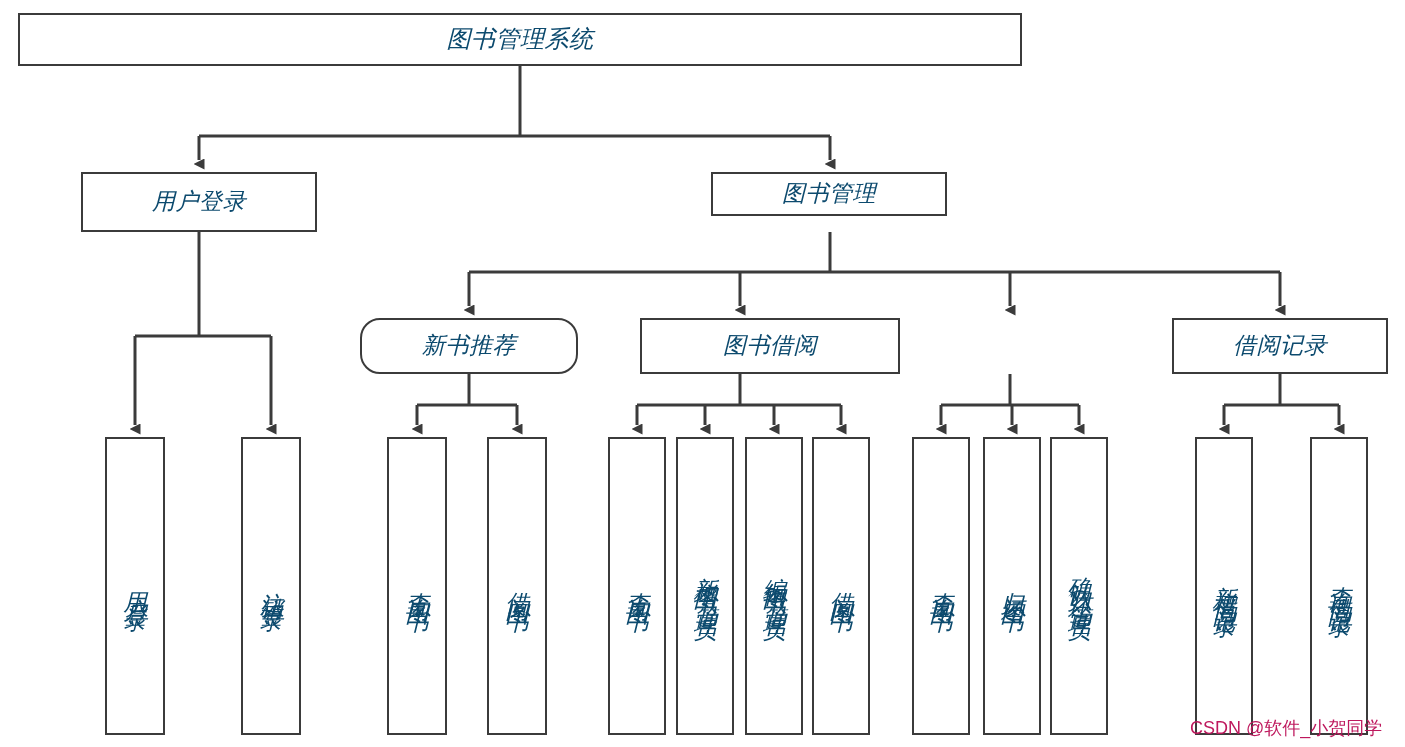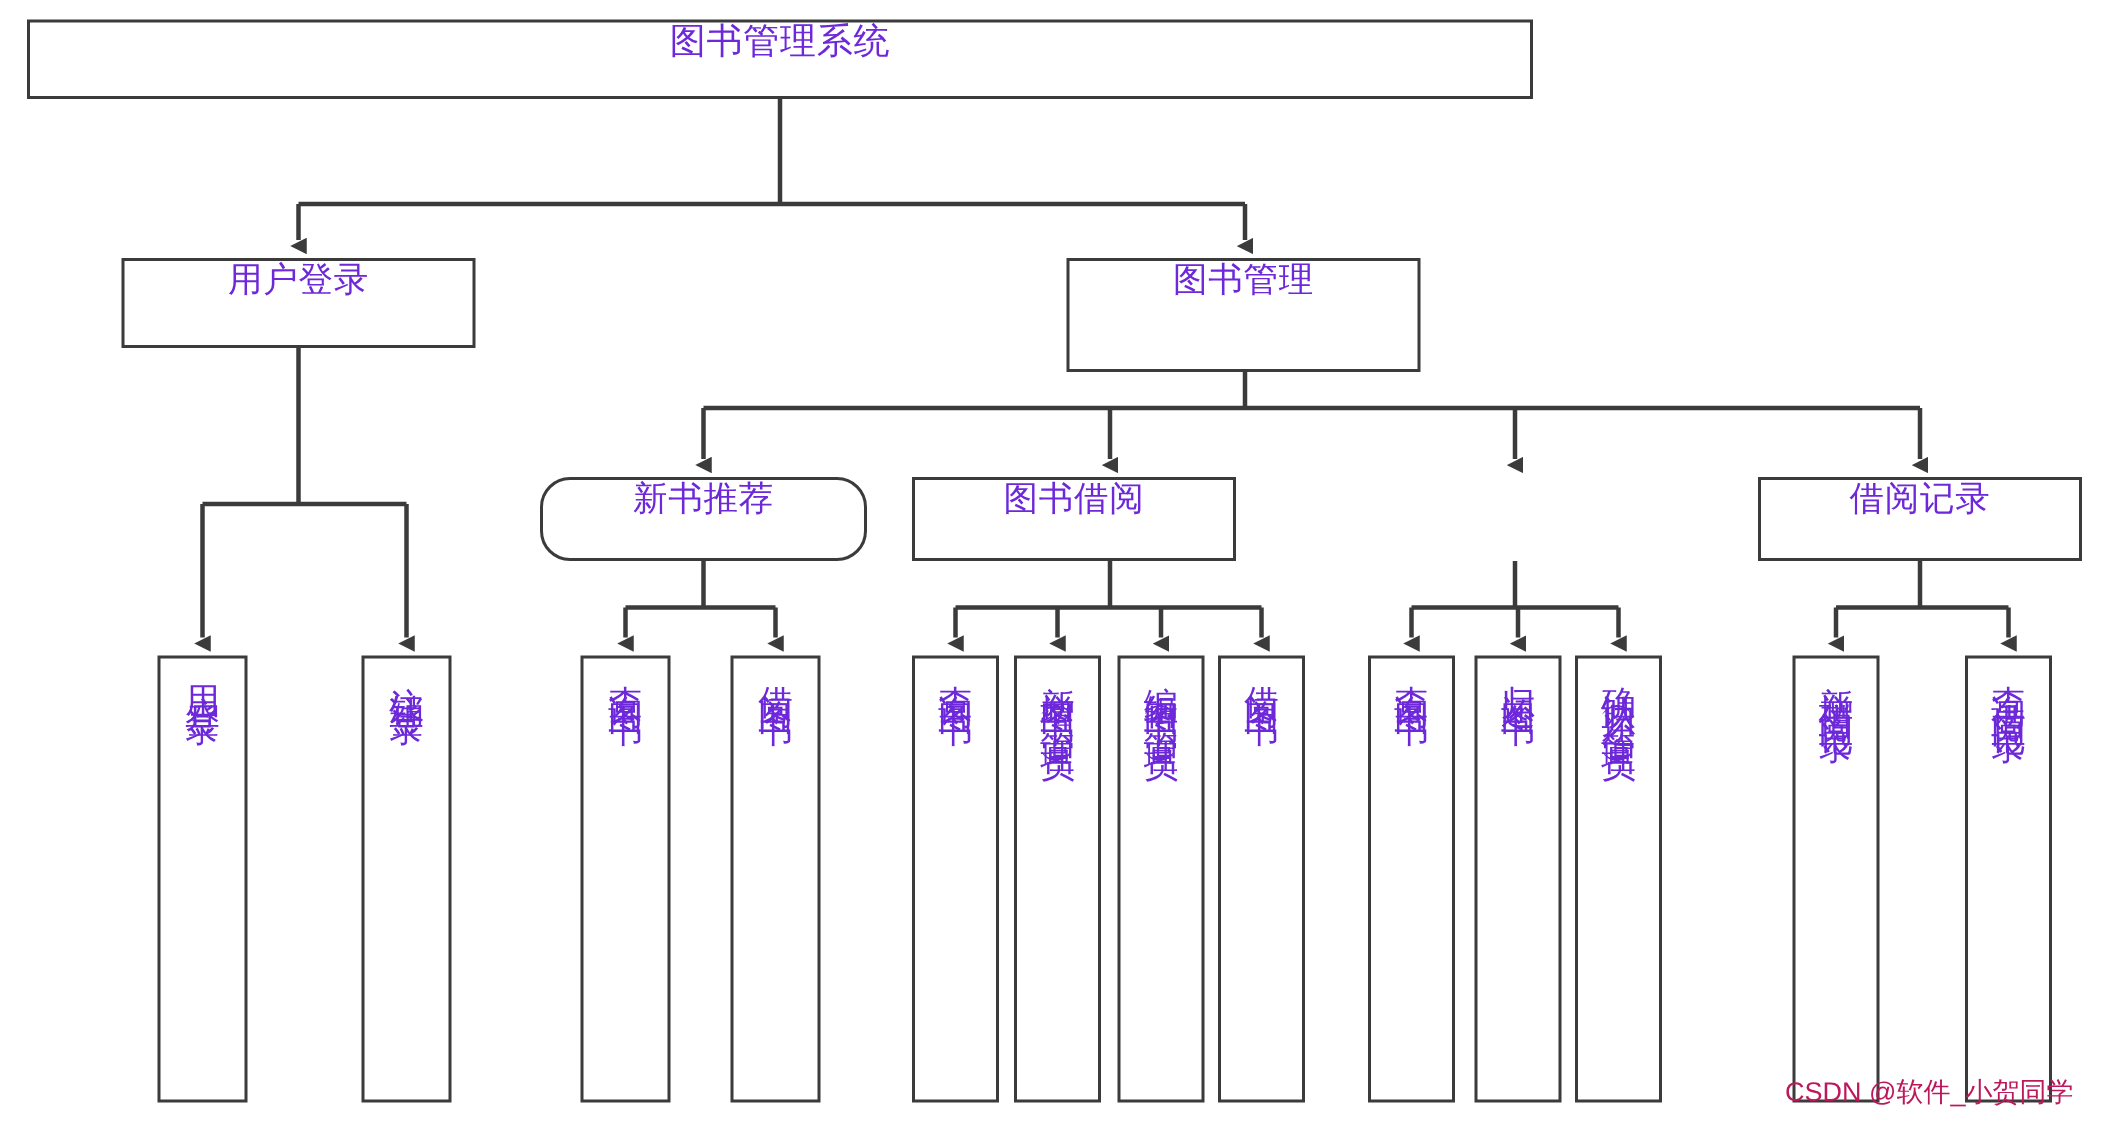--- a/index.html
+++ b/index.html
@@ -25,24 +25,25 @@
     width: 1405px;
     height: 747px;
     pointer-events: none;
   }
   .node {
     position: absolute;
     box-sizing: border-box;
     background: #ffffff;
     border: 2px solid #3b3b3b;
     display: flex;
-    align-items: flex-start;
+    align-items: center;
     justify-content: center;
-    color: #6d28d9;
+    color: #0c4a6e;
     z-index: 2;
+    font-style: italic;
   }
   .node-label {
     display: block;
     text-align: center;
     line-height: 1.12;
     white-space: pre;
     letter-spacing: 0.5px;
   }
   
   .h-node .node-label {
@@ -137,28 +138,28 @@
     </g>
   </svg>
 
   <div class="node h-node root" style="left:18px; top:13px; width:1004px; height:53px;">
     <span class="node-label">图书管理系统</span>
   </div>
 
   <div class="node h-node" style="left:81px; top:172px; width:236px; height:60px;">
     <span class="node-label">用户登录</span>
   </div>
-  <div class="node h-node" style="left:711px; top:172px; width:236px; height:76px;">
+  <div class="node h-node" style="left:711px; top:172px; width:236px; height:44px;">
     <span class="node-label">图书管理</span>
   </div>
 
   <div class="node h-node" style="left:360px; top:318px; width:218px; height:56px;border-radius:20px;">
     <span class="node-label">新书推荐</span>
   </div>
-  <div class="node h-node" style="left:608px; top:318px; width:216px; height:56px;">
+  <div class="node h-node" style="left:640px; top:318px; width:260px; height:56px;">
     <span class="node-label">图书借阅</span>
   </div>
   <div class="node h-node" style="left:1172px; top:318px; width:216px; height:56px;">
     <span class="node-label">借阅记录</span>
   </div>
 
   <div class="node v-node" style="left:105px; top:437px; width:60px; height:298px;">
     <span class="node-label">用户登录</span>
   </div>
   <div class="node v-node" style="left:241px; top:437px; width:60px; height:298px;">

